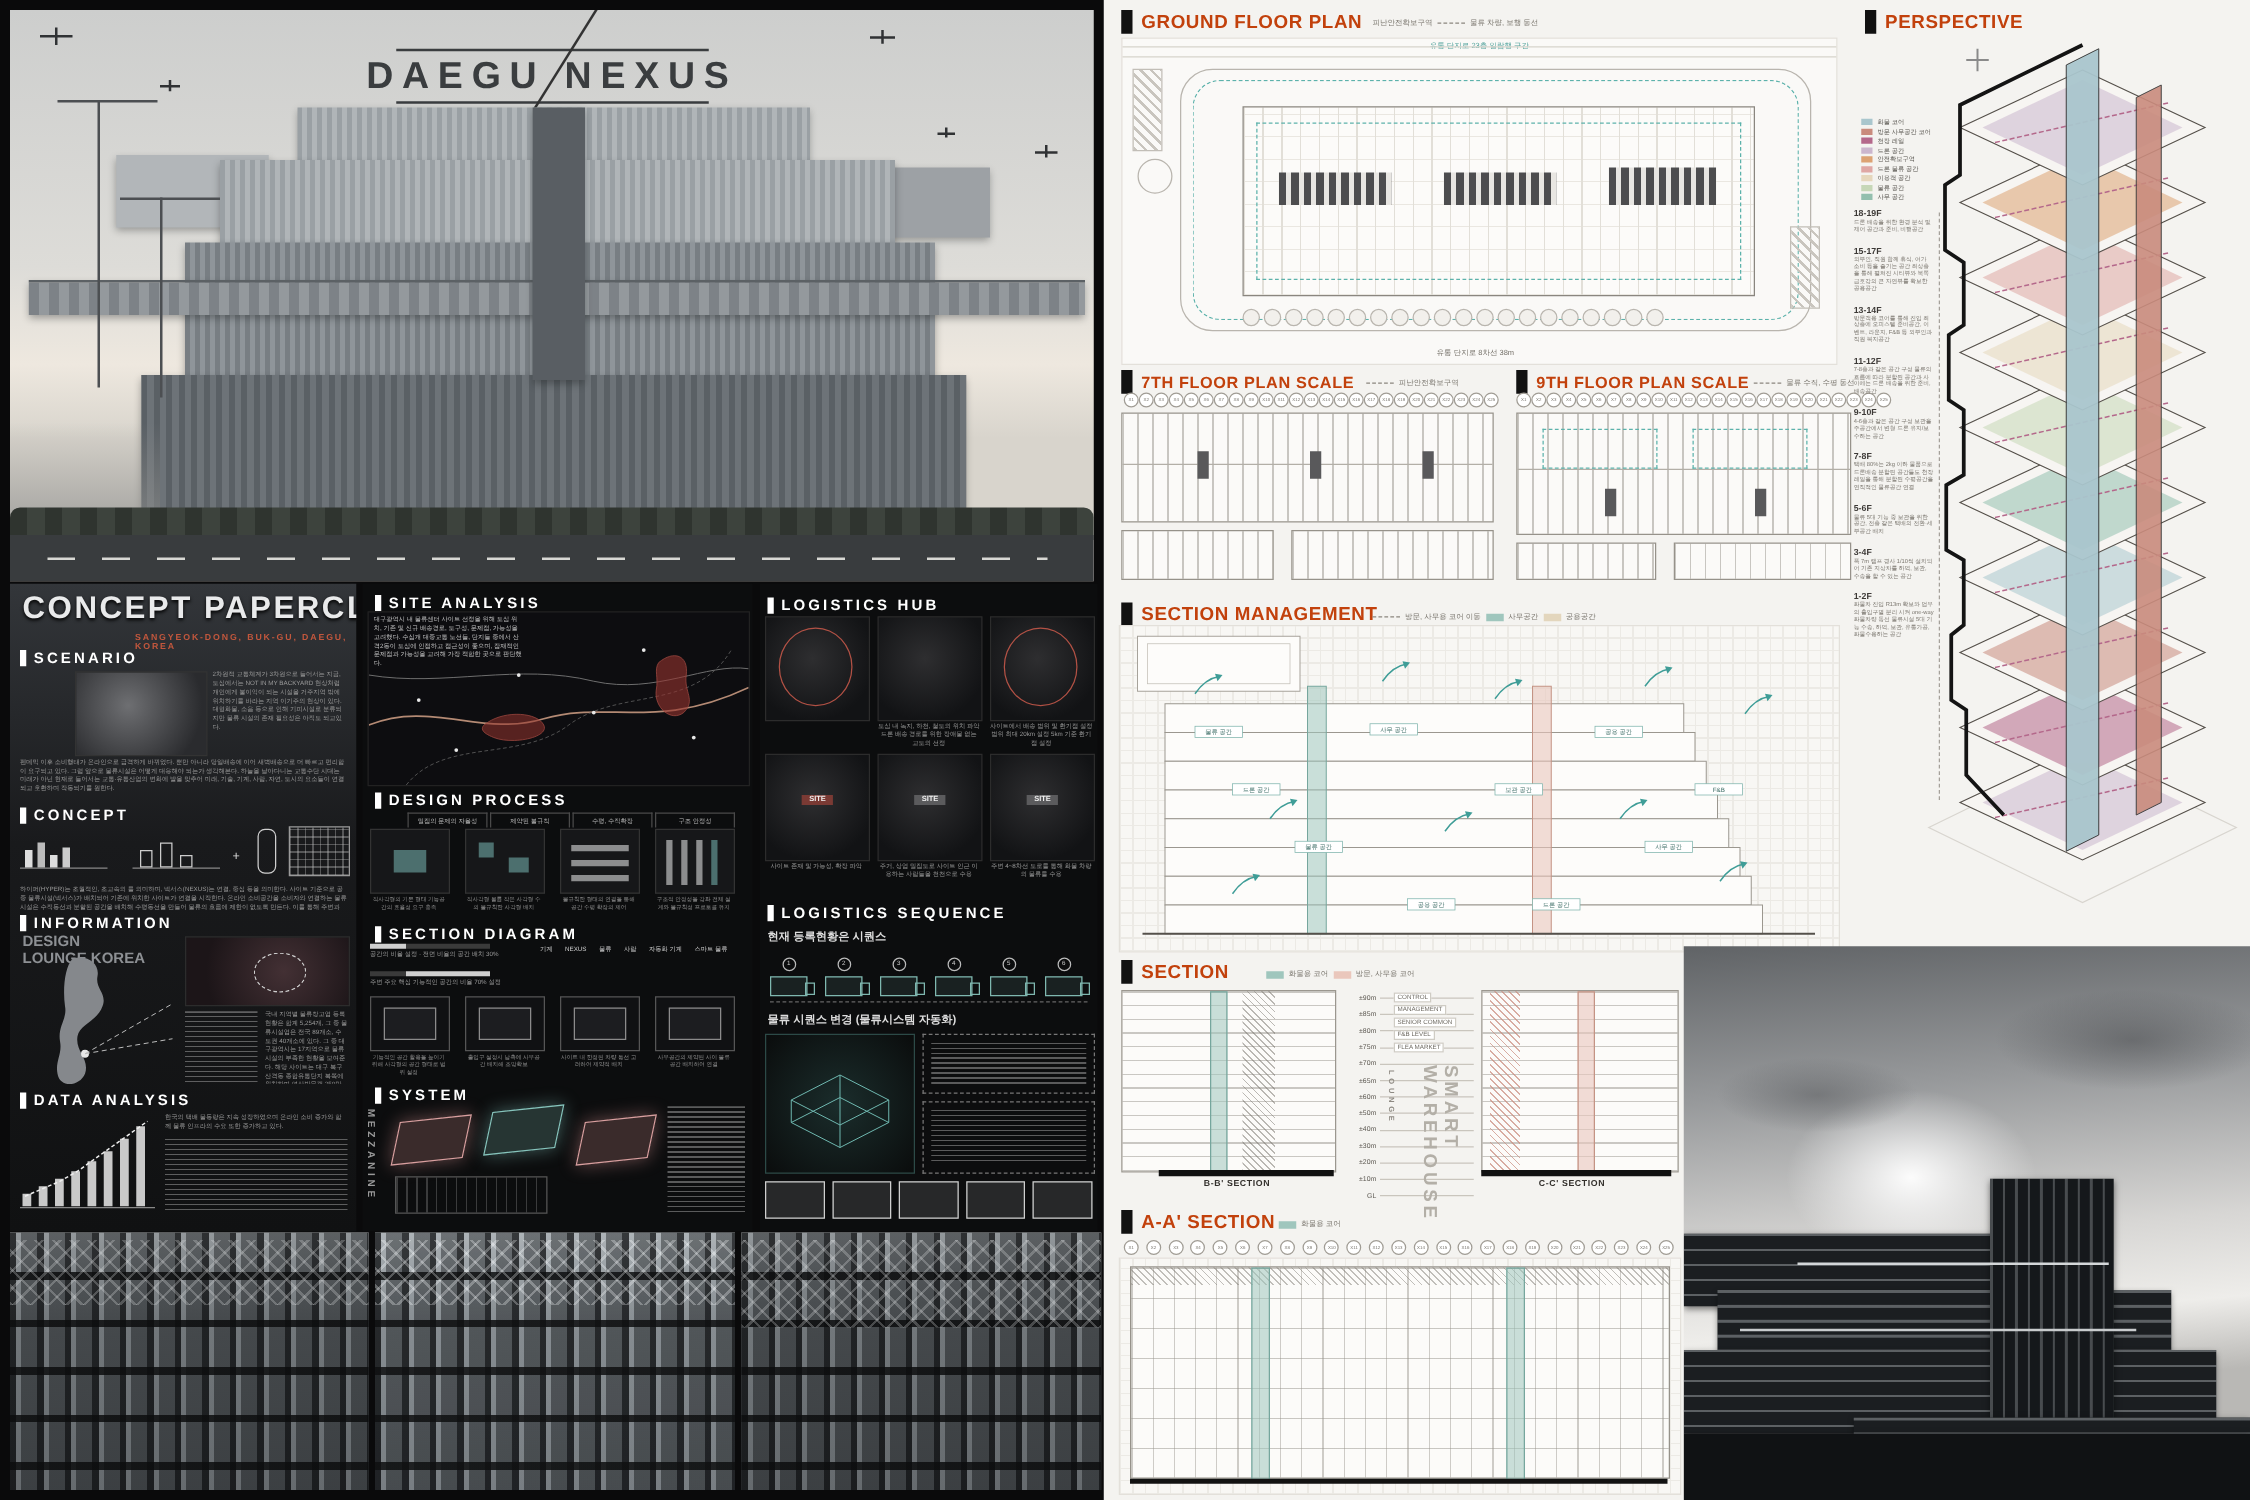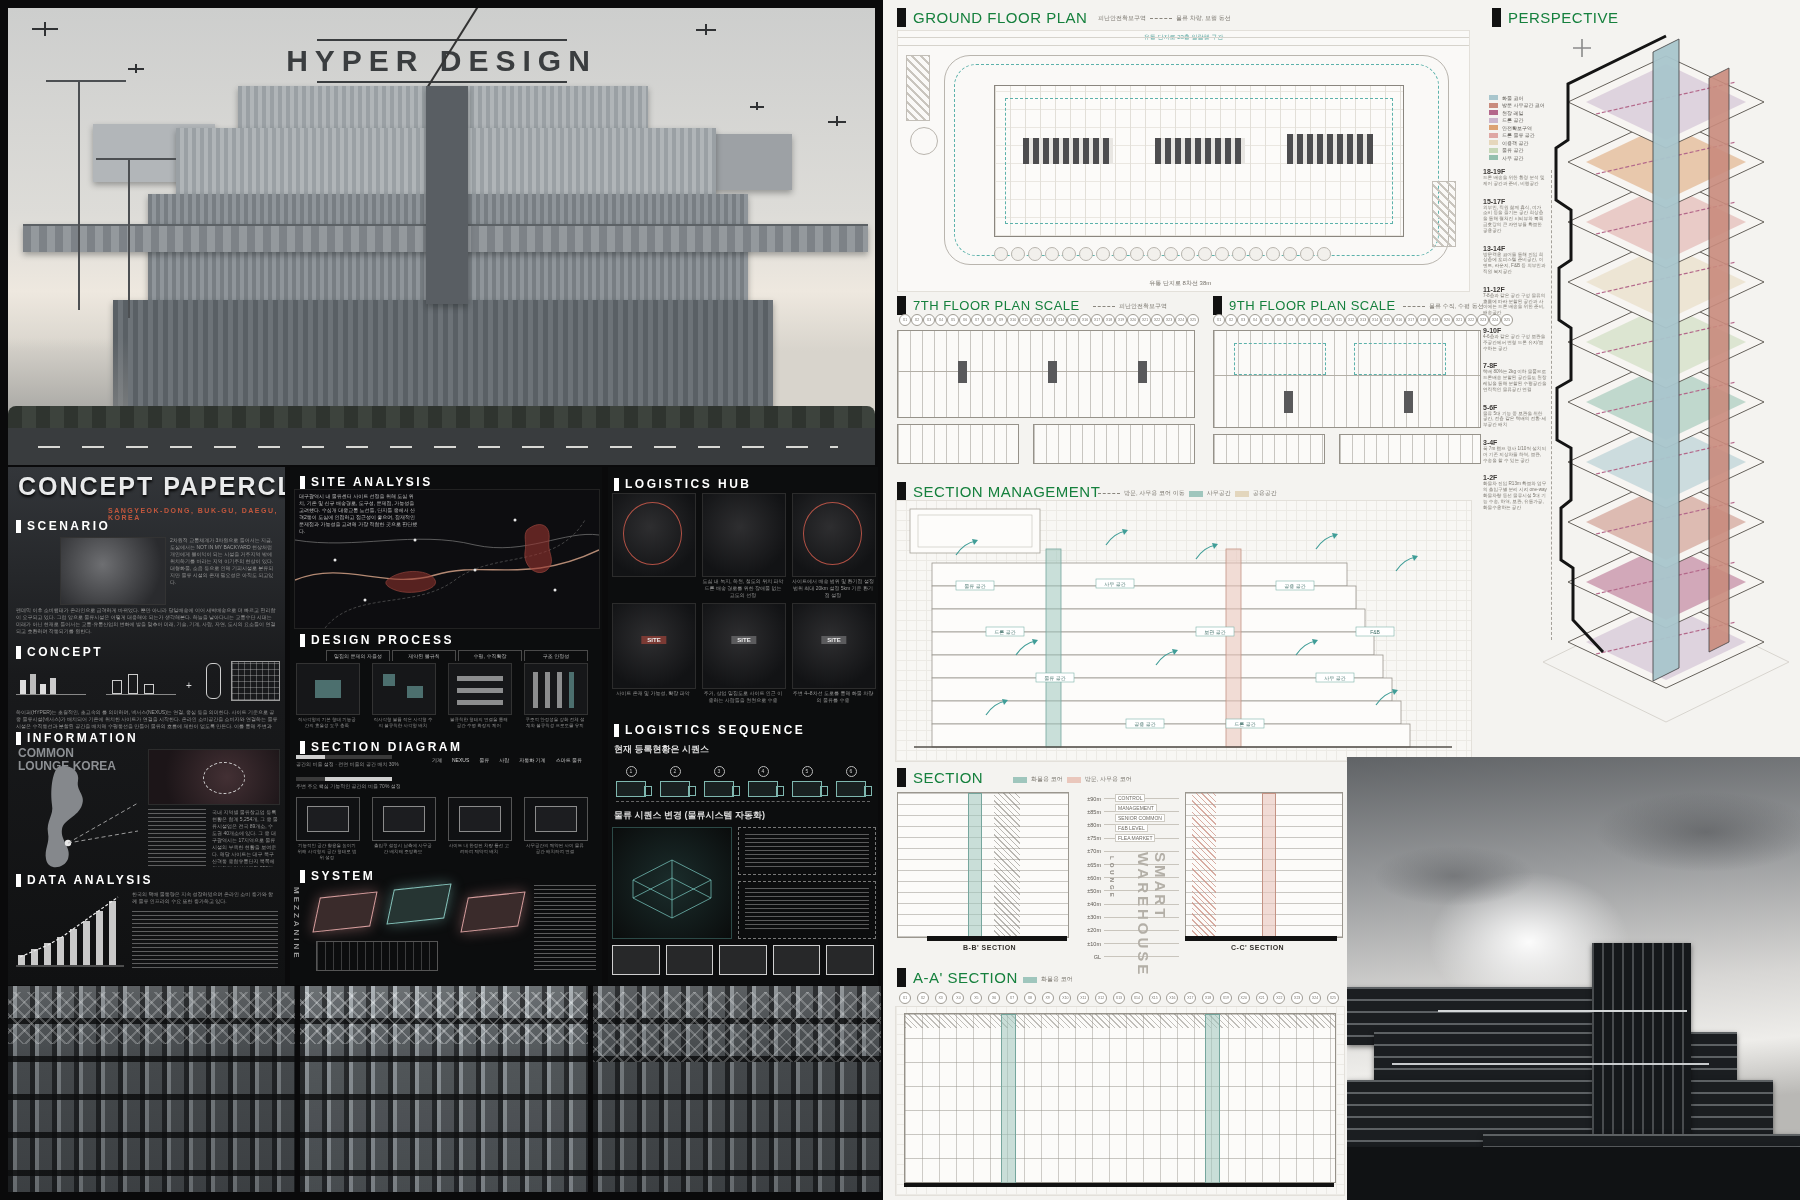--- a/index.html
+++ b/index.html
@@ -9,21 +9,21 @@
   .abs{position:absolute;}
   .t5{font-size:5px;line-height:7px;color:#9a9a9a;}
   .t6{font-size:6px;line-height:8px;color:#9a9a9a;}
   .lines-d{background:repeating-linear-gradient(180deg,rgba(185,185,185,.45) 0 1px,transparent 1px 4px);}
   
   .hdark{display:flex;align-items:center;gap:6px;}
   .hdark .bar{width:5px;height:13px;background:#fff;}
   .hdark .txt{color:#fff;font-weight:700;font-size:12px;letter-spacing:2.5px;white-space:nowrap;}
   .hlight{display:flex;align-items:center;gap:7px;}
   .hlight .bar{width:9px;height:19px;background:#111;}
-  .hlight .txt{color:#15803d;font-weight:400;font-size:15px;letter-spacing:.5px;white-space:nowrap;}
+  .hlight .txt{color:#c2410c;font-weight:700;font-size:15px;letter-spacing:.5px;white-space:nowrap;}
   .leg{display:flex;align-items:center;gap:4px;font-size:6px;color:#7b776f;white-space:nowrap;}
   .leg .dash{width:22px;height:0;border-top:1px dashed #8a867e;}
   .leg .sw{width:14px;height:6px;display:inline-block;}
   
   #left{left:0;top:0;width:883px;height:1200px;background:#0a0a0b;}
   #hero{left:8px;top:8px;width:867px;height:457px;overflow:hidden;
         background:linear-gradient(180deg,#cdcecd 0%,#dddcd8 45%,#eee8df 62%,#d8d4cc 75%);}
   #hero-title{left:0;top:28px;width:100%;text-align:center;color:#3a3d3f;font-weight:700;
               font-size:30px;letter-spacing:7px;}
   #hero-title .rule{display:block;margin:3px auto;width:250px;border-top:2px solid #3a3d3f;}
@@ -108,21 +108,21 @@
 </head>
 <body>
 
 <div id="stage">
 
   <div id="left" class="abs">
 
     <div id="hero" class="abs">
       <div class="abs" id="hero-title">
         <span class="rule"></span>
-        <span>HYPER DESIGN</span>
+        <span>DAEGU NEXUS</span>
         <span class="rule"></span>
       </div>
       <div class="abs" id="hero-slash"></div>
       <div class="abs" id="hero-sub">물류의 혁신 - 근미래 드론을 활용한 물류시설의 프로토타입</div>
 
       <div class="slab glass2" style="left:230px;top:78px;width:410px;height:50px;"></div>
       <div class="slab" style="left:85px;top:116px;width:122px;height:58px;background:#b2b6b9;"></div>
       <div class="slab" style="left:662px;top:126px;width:122px;height:56px;background:#9da1a5;"></div>
       <div class="slab glass2" style="left:168px;top:120px;width:540px;height:72px;"></div>
       <div class="slab glass1" style="left:140px;top:186px;width:600px;height:112px;"></div>
@@ -172,21 +172,21 @@
         <div class="abs" style="left:190px;bottom:6px;width:13px;height:34px;border:1px solid #cfcfcf;border-radius:6px;"></div>
         <div class="abs" style="left:215px;bottom:4px;width:47px;height:38px;border:1px solid #9a9a9a;background:repeating-linear-gradient(0deg,rgba(200,200,200,.35) 0 1px,transparent 1px 6px),repeating-linear-gradient(90deg,rgba(200,200,200,.35) 0 1px,transparent 1px 6px);"></div>
       </div>
       <div class="abs t5" style="left:8px;top:242px;width:262px;height:20px;overflow:hidden;">하이퍼(HYPER)는 초월적인, 초고속의 를 의미하며, 넥서스(NEXUS)는 연결, 중심 등을 의미한다. 사이트 기준으로 공중 물류시설(넥서스)가 배치되어 기존에 위치한 사이트가 연결을 시작한다. 온라인 소비공간을 소비자와 연결하는 물류시설은 수직동선과 분할된 공간을 배치해 수평동선을 만들어 물류의 흐름에 제한이 없도록 만든다. 이를 통해 주변과 연결, 도시와 연결, 물류의 동선, 공간을 연결한다.</div>
 
       <div class="abs hdark" style="left:8px;top:264px;">
         <span class="bar"></span>
         <span class="txt">INFORMATION</span>
       </div>
       <div class="abs" style="left:10px;top:280px;font-size:12px;font-weight:700;color:#8d9094;line-height:13px;">
-        <div>COMMON</div>
+        <div>DESIGN</div>
         <div>LOUNGE KOREA</div>
       </div>
       <svg class="abs" style="left:6px;top:296px;" width="130" height="108" viewBox="0 0 65 54">
         <path d="M22,2 C28,0 33,4 32,9 C31,14 36,16 34,21 C32,27 25,28 24,33 C23,39 29,42 27,48 C25,53 17,54 16,48 C15,43 18,40 17,35 C16,29 20,26 19,21 C18,14 19,5 22,2 Z" fill="#85888c"></path>
         <circle cx="27" cy="40" r="1.6" fill="#e8e8e8"></circle>
         <path d="M27,40 L62,20 M27,40 L62,34" stroke="#bdbdbd" stroke-width="0.4" stroke-dasharray="2 1.4" fill="none"></path>
       </svg>
       <div class="abs mapthumb" style="left:140px;top:282px;width:130px;height:54px;background:radial-gradient(circle at 60% 50%,#433034,#1c1518 75%);">
         <div class="abs" style="left:54px;top:12px;width:40px;height:30px;border:1px dashed #cfcfcf;border-radius:50%;"></div>
       </div>

